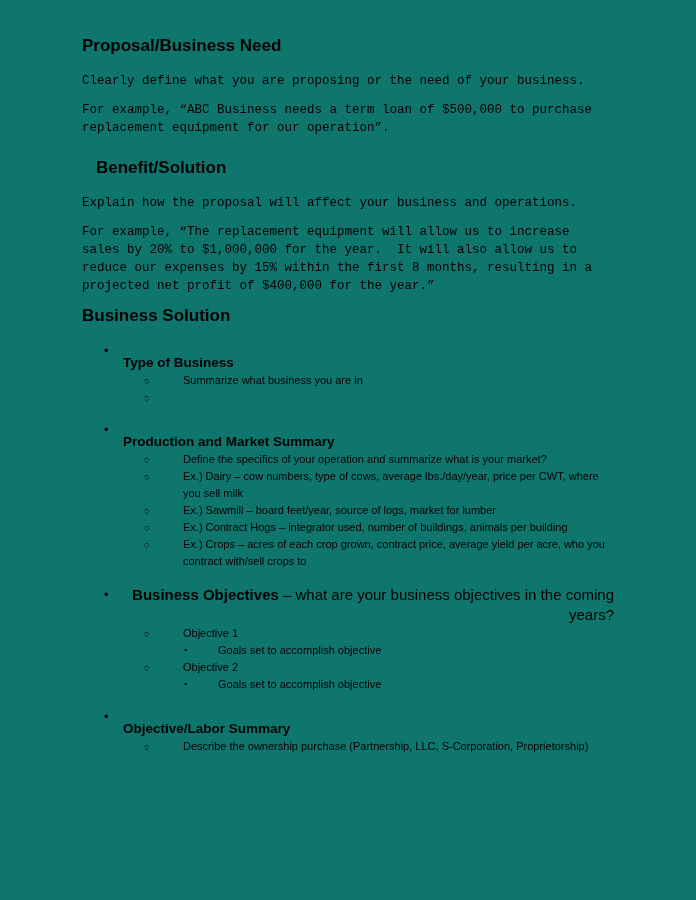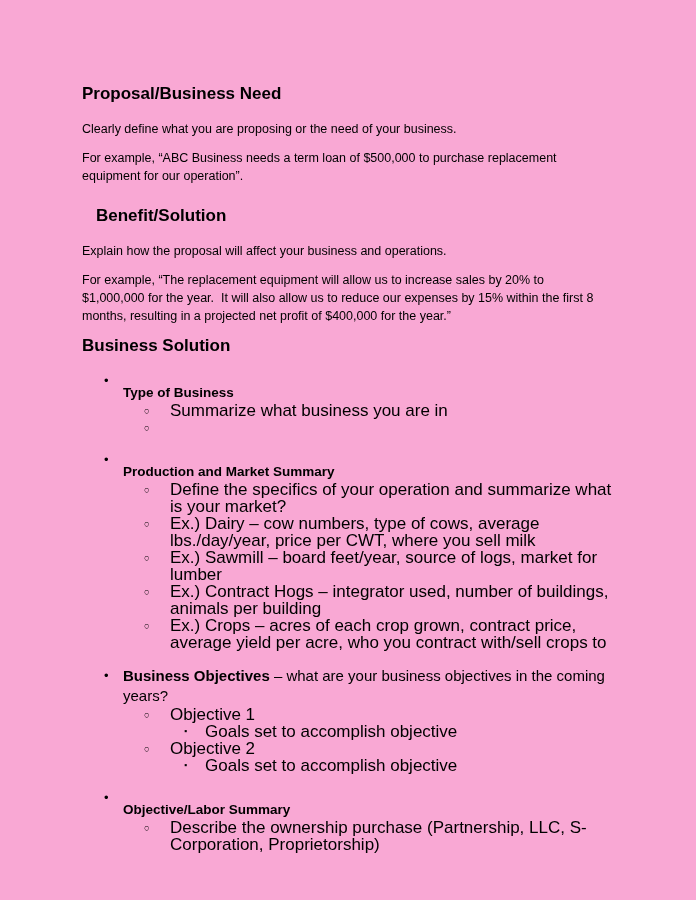--- a/index.html
+++ b/index.html
@@ -1,48 +1,49 @@
 <!DOCTYPE html>
 <html><head>
 <meta charset="utf-8">
 <style>
   html, body { margin:0; padding:0; background:#ffffff; }
   .page {
     position:relative;
     width:696px; height:900px;
     box-sizing:border-box;
-    padding:84px 82px 40px 82px;
-    background:#f9a8d4;
+    padding:36px 82px 40px 82px;
+    background:#0f766e;
     color:#000000;
     font-family:"Liberation Sans","DejaVu Sans",sans-serif;
     overflow:hidden;
   }
   h1 { font-size:17px; line-height:20px; font-weight:700; letter-spacing:0; }
   .h1-first   { margin:0 0 16px 0; }
   .h1-benefit { margin:21px 0 16px 14px; }
   .h1-profile { margin:3px 0 16px 0; }
   p {
     font-size:12.5px; line-height:18px;
     margin:0 16px 11px 0;
     white-space:pre-wrap;
+    font-family:Liberation Mono, monospace;
   }
   ul { list-style:none; margin:0; padding:0; }
   li { margin:0; padding:0; }
   li.group { margin-bottom:15px; }
   li.group:last-child { margin-bottom:0; }
   .row { display:flex; align-items:flex-start; }
   .m  { flex:none; display:block; }
   .m1 { margin-left:22px;  width:19px; font-size:13px;  line-height:18px; }
   .row-lg .m1 { line-height:20px; }
   .m2 { margin-left:62px;  width:26px; font-size:9.5px; line-height:17px; }
   .m3 { margin-left:102px; width:21px; font-size:8.5px; line-height:17px; }
   .bt { font-weight:700; font-size:13.5px; line-height:18px;margin-top:12px; }
-  .bt-lg { font-size:15px; line-height:20px; font-weight:400; }
+  .bt-lg { font-size:15px; line-height:20px; font-weight:400;text-align:right; }
   .bt-lg .bold { font-weight:700; }
-  .t  { font-size:17px; line-height:17px; }
+  .t  { font-size:11px; line-height:17px;margin-left:13px; }
 </style>
 </head>
 <body>
 
 <div class="page">
 
   <section>
     <h1 class="h1-first">Proposal/Business Need</h1>
     <p>Clearly define what you are proposing or the need of your business.</p>
     <p>For example, “ABC Business needs a term loan of $500,000 to purchase replacement equipment for our operation”.</p>

